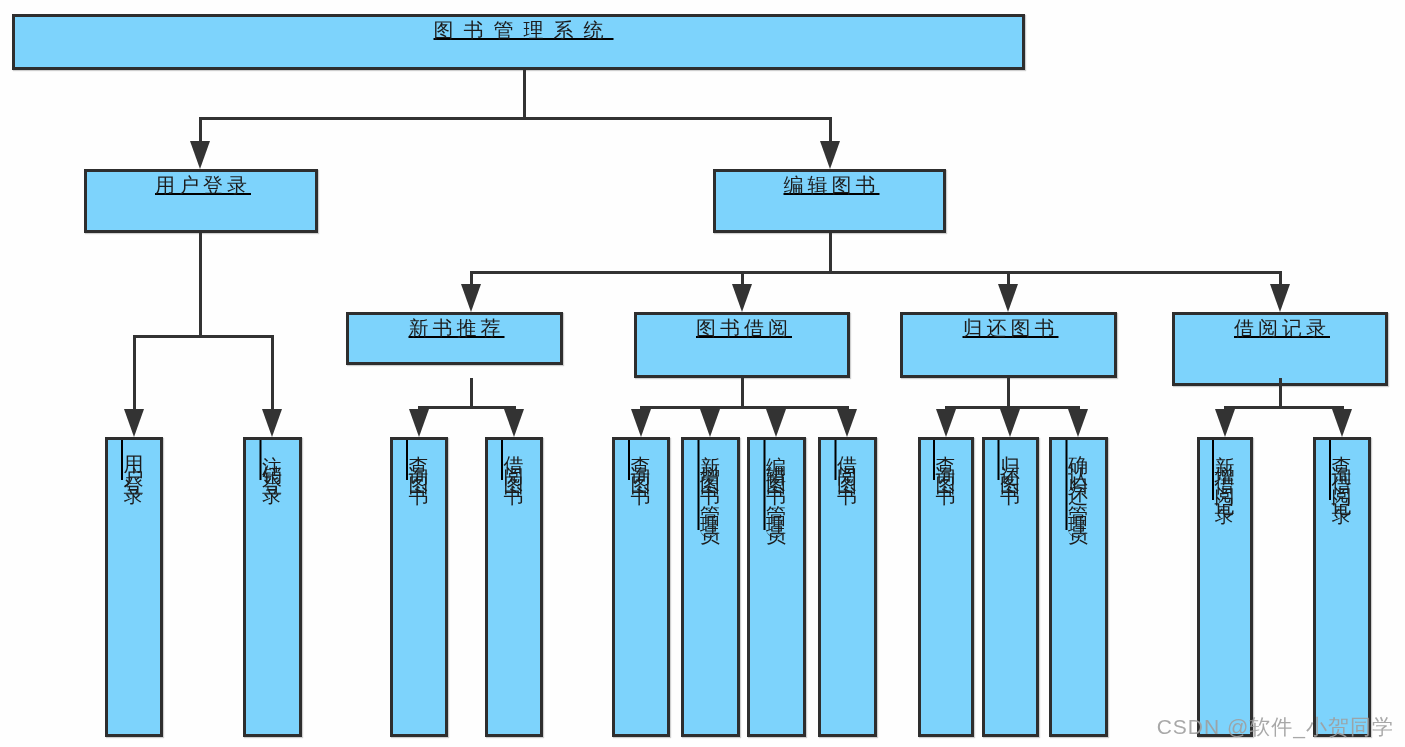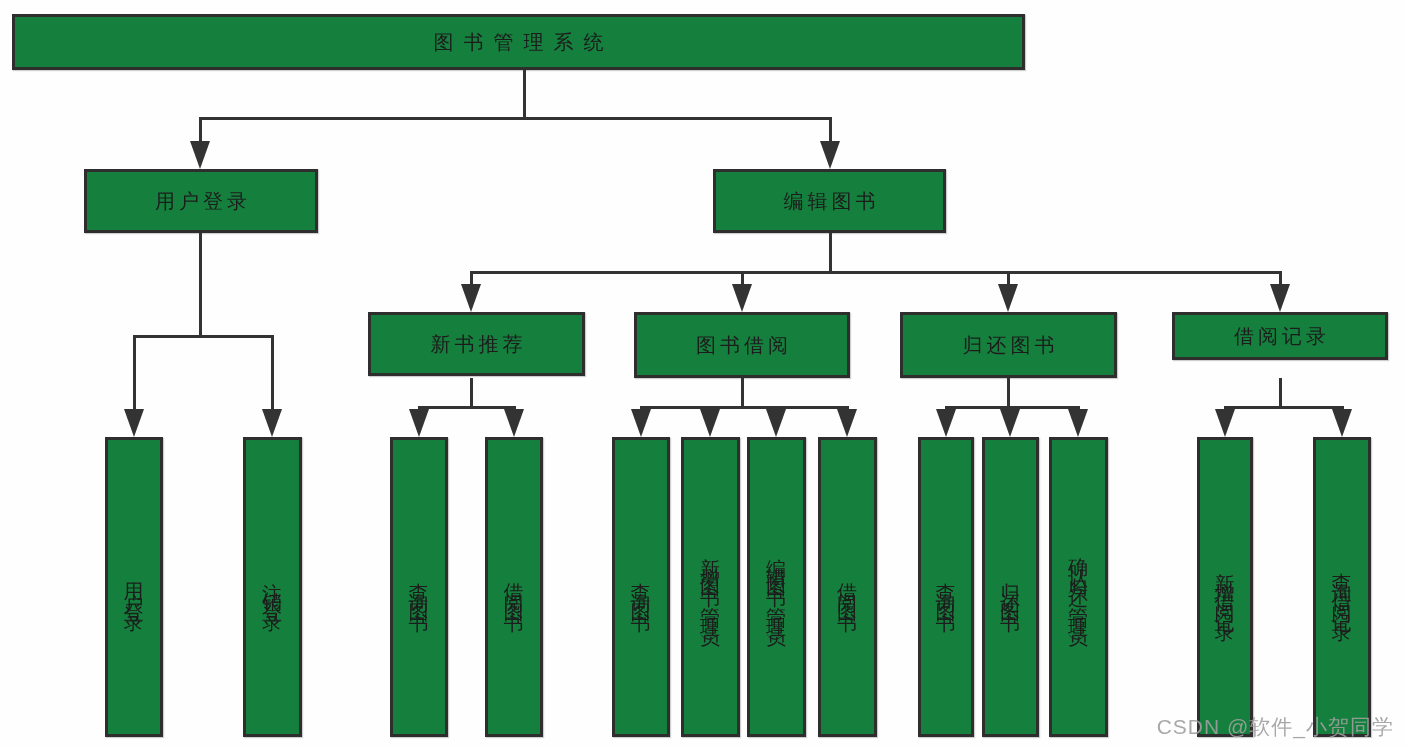--- a/index.html
+++ b/index.html
@@ -7,26 +7,27 @@
     position: relative;
     width: 1405px;
     height: 747px;
     background: #fefefe;
     font-family: "Liberation Sans", "DejaVu Sans", sans-serif;
     overflow: hidden;
   }
   .node {
     position: absolute;
     box-sizing: border-box;
-    background: #15803d;
+    background: #7dd3fc;
     border: 3px solid #2e2e2e;
     display: flex;
-    align-items: center;
+    align-items: flex-start;
     justify-content: center;
     box-shadow: 1px 1px 1px rgba(120,120,120,0.35);
+    text-decoration: underline;
   }
   .node .label {
     color: #1c1c1c;
     font-size: 20px;
     letter-spacing: 4px;
     text-indent: 4px;
     white-space: nowrap;
   }
   .node.root .label { letter-spacing: 10px; text-indent: 10px; }
   .node.vertical .label {
@@ -65,30 +66,30 @@
   <div id="nodes-layer">
       <div class="node root" style="left: 12px; top: 14px; width: 1013px; height: 56px;">
         <span class="label">图书管理系统</span>
       </div>
       <div class="node" style="left: 84px; top: 169px; width: 234px; height: 64px;">
         <span class="label">用户登录</span>
       </div>
       <div class="node" style="left: 713px; top: 169px; width: 233px; height: 64px;">
         <span class="label">编辑图书</span>
       </div>
-      <div class="node" style="left: 368px; top: 312px; width: 217px; height: 64px;">
+      <div class="node" style="left: 346px; top: 312px; width: 217px; height: 53px;">
         <span class="label">新书推荐</span>
       </div>
       <div class="node" style="left: 634px; top: 312px; width: 216px; height: 66px;">
         <span class="label">图书借阅</span>
       </div>
       <div class="node" style="left: 900px; top: 312px; width: 217px; height: 66px;">
         <span class="label">归还图书</span>
       </div>
-      <div class="node" style="left: 1172px; top: 312px; width: 216px; height: 48px;">
+      <div class="node" style="left: 1172px; top: 312px; width: 216px; height: 74px;">
         <span class="label">借阅记录</span>
       </div>
       <div class="node vertical" style="left: 105px; top: 437px; width: 58px; height: 300px;">
         <span class="label">用户登录</span>
       </div>
       <div class="node vertical" style="left: 243px; top: 437px; width: 59px; height: 300px;">
         <span class="label">注销登录</span>
       </div>
       <div class="node vertical" style="left: 390px; top: 437px; width: 58px; height: 300px;">
         <span class="label">查询图书</span>

